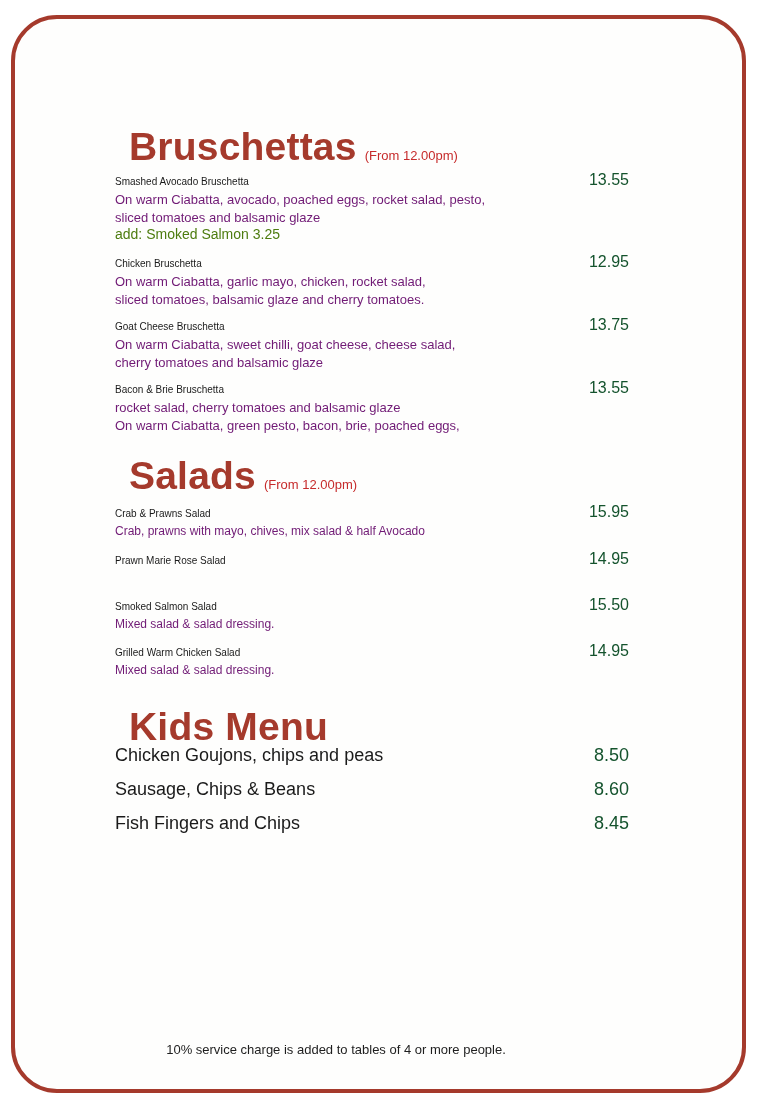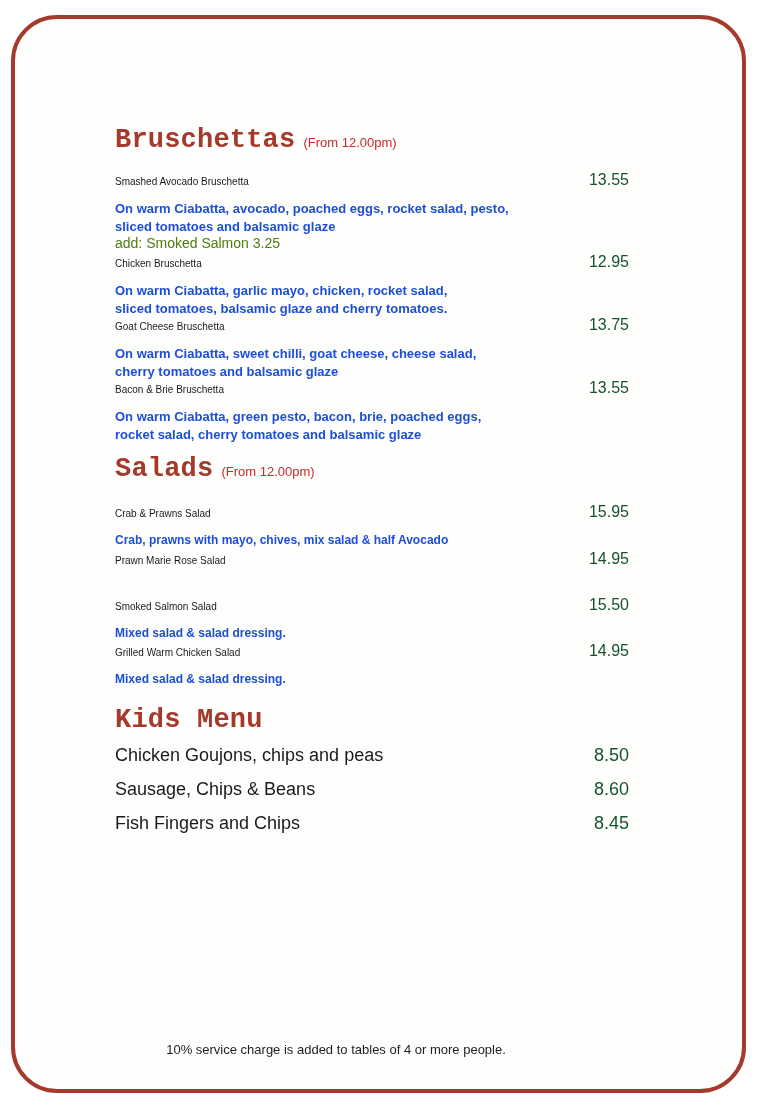--- a/index.html
+++ b/index.html
@@ -30,25 +30,26 @@
       left: 115px;
       width: 514px;
     }
     .section-title {
       display: flex;
       align-items: baseline;
       margin: 0;
       line-height: 1;
     }
     .section-title .title {
-      font-family: Liberation Mono, monospace;
+      font-family: Liberation Sans, sans-serif;
       font-weight: 700;
-      font-size: 27px;
+      font-size: 39px;
       color: #a53a2c;
       letter-spacing: 0.2px;
+      margin-left: 14px;
     }
     .section-title .sub {
       font-size: 13px;
       color: #c62b2b;
       margin-left: 8px;
       font-weight: 400;
     }
     .item-head {
       display: flex;
       justify-content: space-between;
@@ -62,24 +63,23 @@
     }
     .item-price {
       font-size: 16px;
       color: #14532d;
       line-height: 19px;
       text-align: left;
     }
     .item-desc {
       font-size: 13px;
       line-height: 17.5px;
-      color: #1d4ed8;
-      font-weight: 700;
+      color: #701a75;
+      font-weight: 400;
       max-width: 430px;
-      margin-top: 9px;
     }
     .item-desc.small {
       font-size: 12px;
       max-width: 420px;
     }
     .item-extra {
       font-size: 14px;
       line-height: 17.5px;
       color: #4d7c0f;
     }
@@ -141,22 +141,22 @@
     <div>cherry tomatoes and balsamic glaze</div>
   </div>
 </div>
 
 <div class="section" style="top:378px;">
   <div class="item-head">
     <span class="item-name">Bacon &amp; Brie Bruschetta</span>
     <span class="item-price">13.55</span>
   </div>
   <div class="item-desc">
+    <div>rocket salad, cherry tomatoes and balsamic glaze</div>
     <div>On warm Ciabatta, green pesto, bacon, brie, poached eggs,</div>
-    <div>rocket salad, cherry tomatoes and balsamic glaze</div>
   </div>
 </div>
 
 <div class="section" style="top:456px;">
   <h2 class="section-title">
     <span class="title">Salads</span>
     <span class="sub">(From 12.00pm)</span>
   </h2>
 </div>
 

